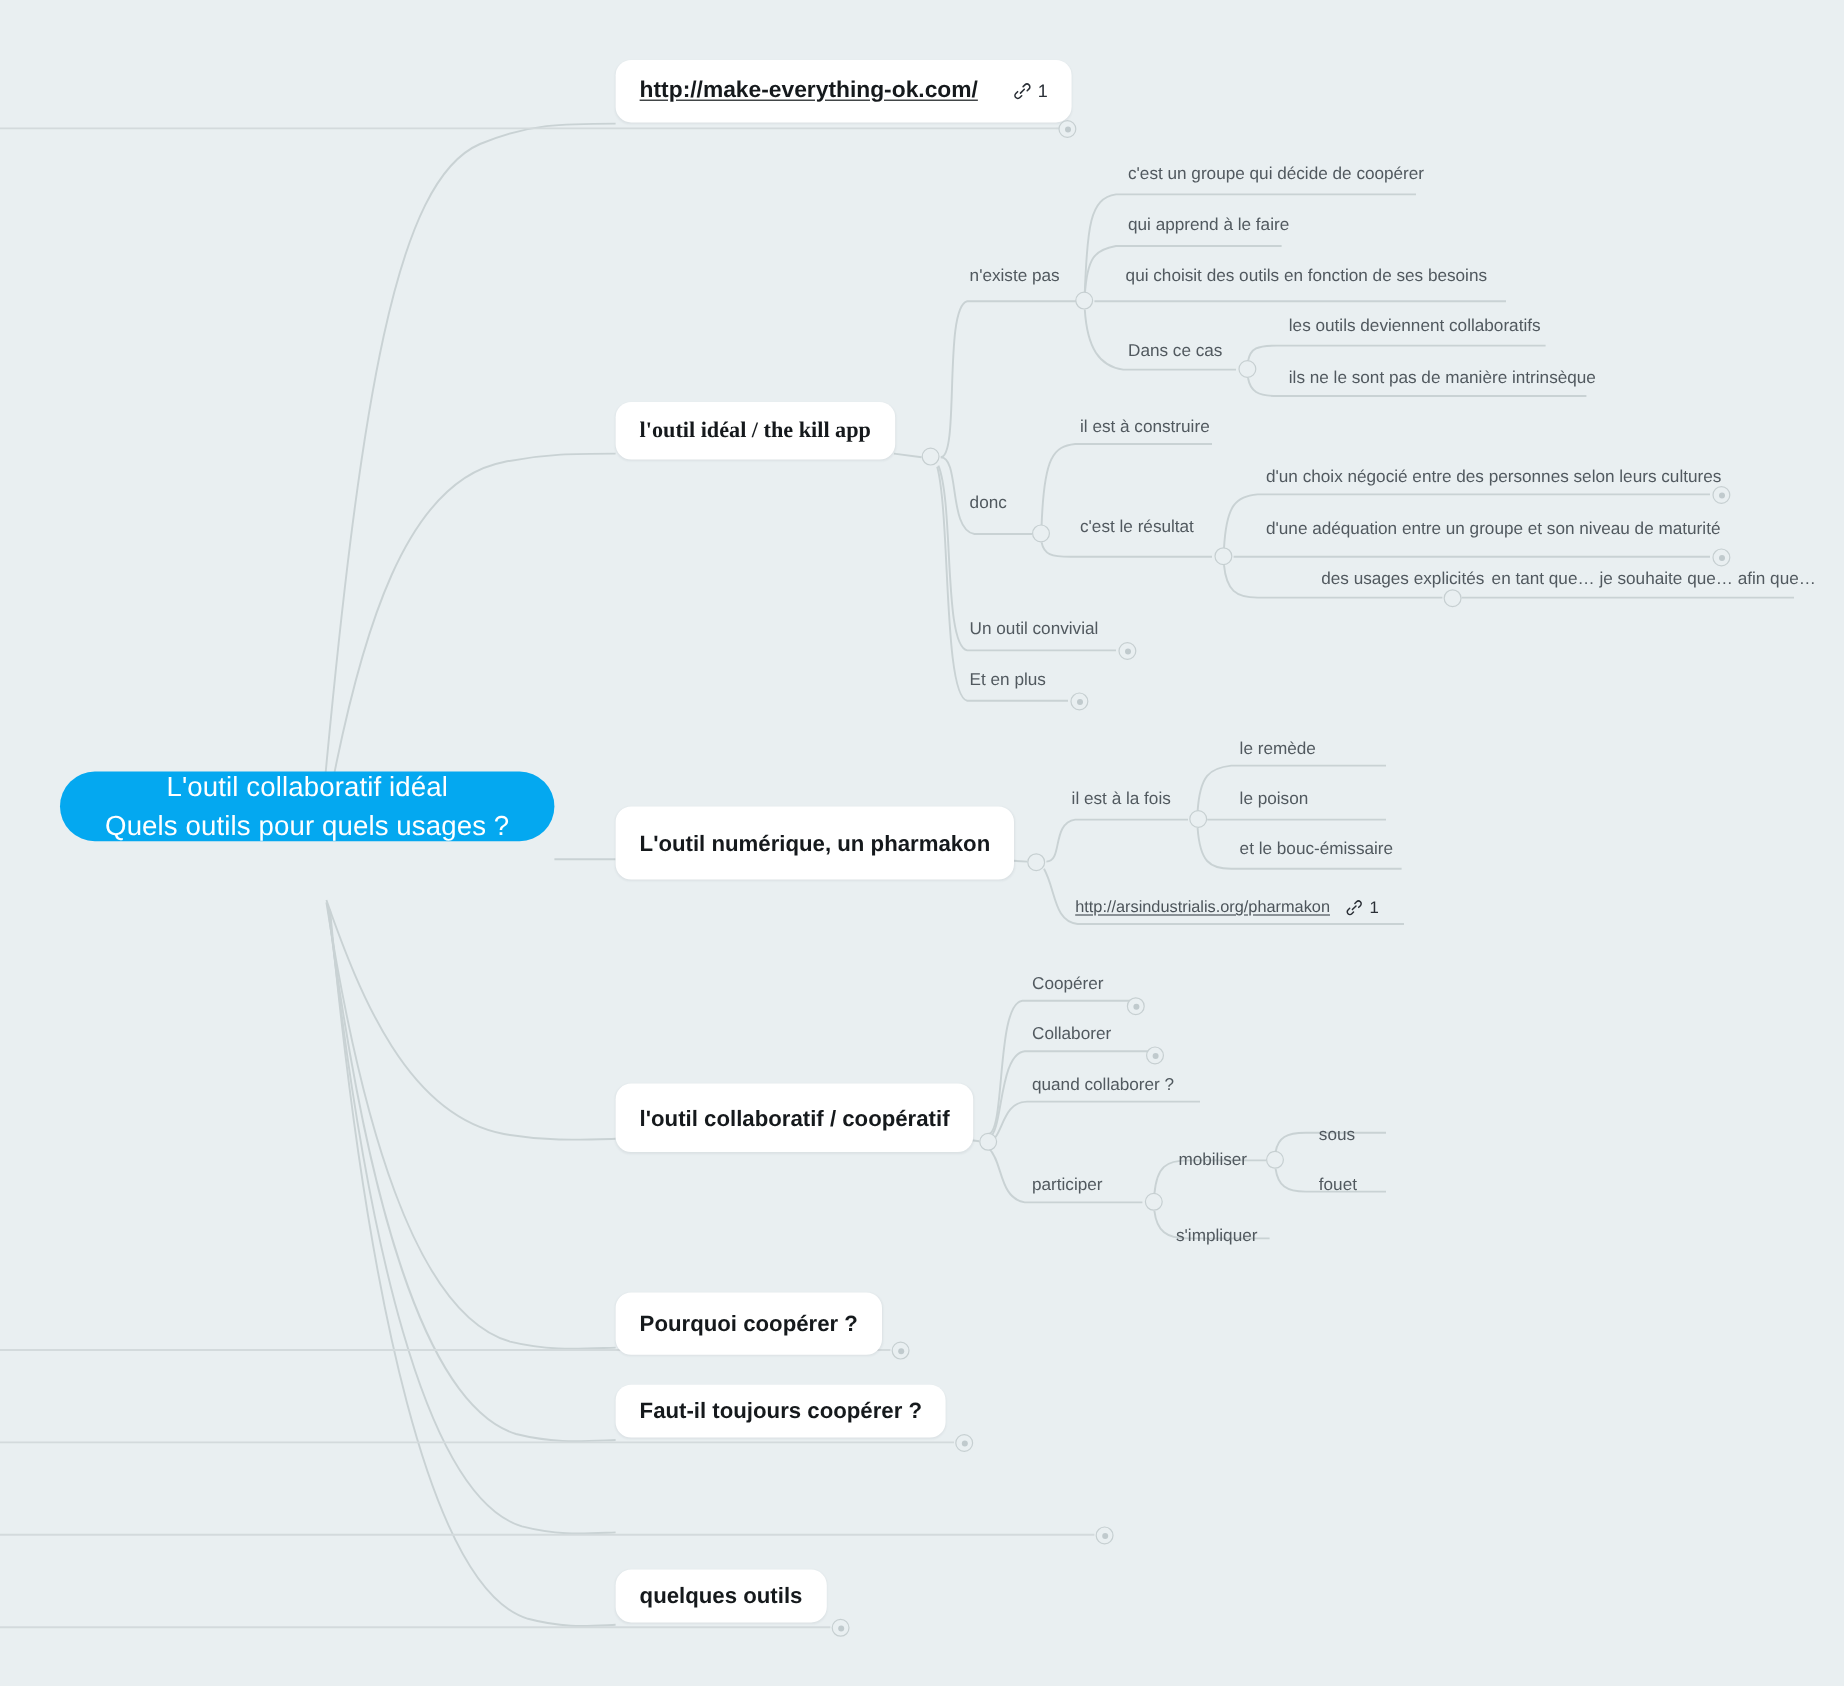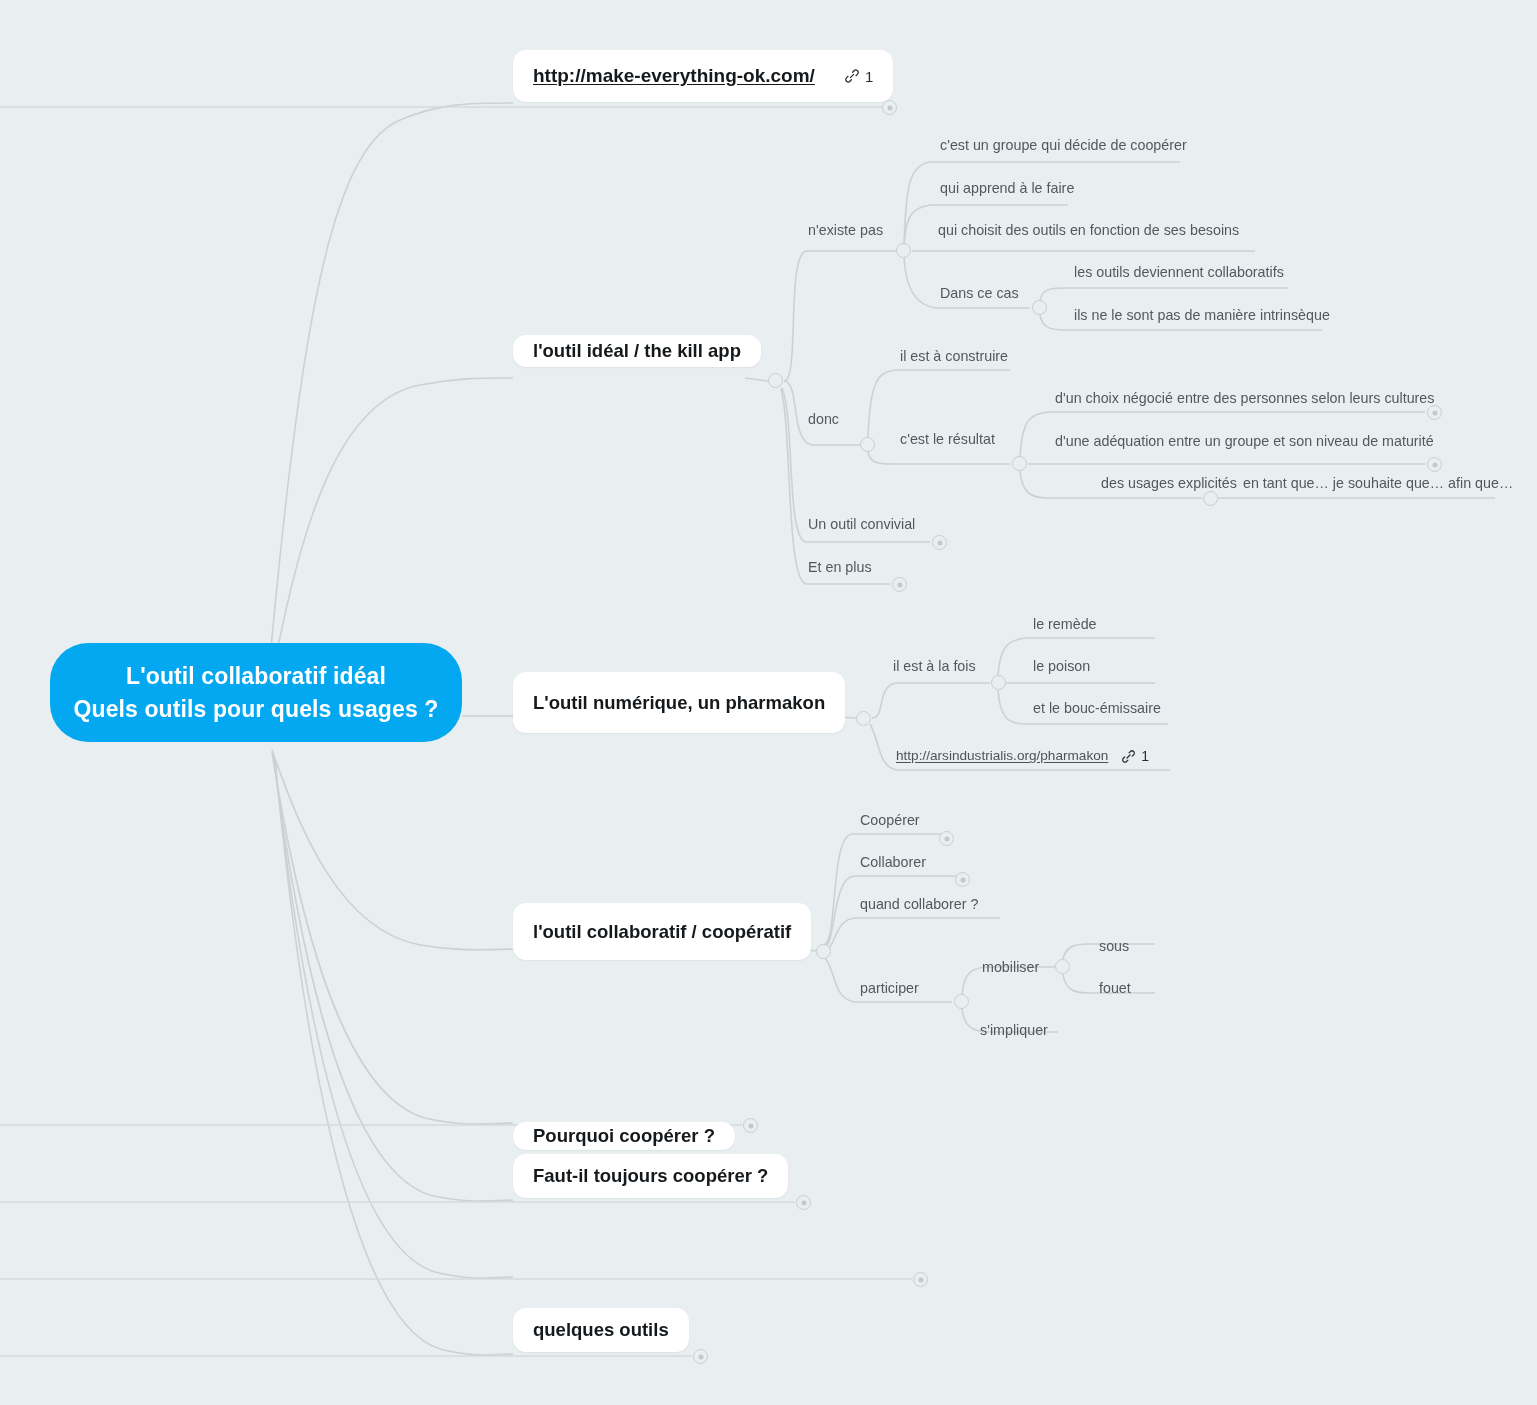--- a/index.html
+++ b/index.html
@@ -138,41 +138,41 @@
 
     <path d="M 1063,960 C 1065,948 1072,944 1088,944 L 1155,944"></path>
     <path d="M 1063,974 C 1065,988 1072,993 1088,993 L 1155,993"></path>
 
     <line x1="0" y1="1125" x2="742" y2="1125" style="stroke:#d3dadc"></line>
     <line x1="0" y1="1202" x2="795" y2="1202" style="stroke:#d3dadc"></line>
     <line x1="0" y1="1279" x2="912" y2="1279" style="stroke:#d3dadc"></line>
     <line x1="0" y1="1356" x2="692" y2="1356" style="stroke:#d3dadc"></line>
   </svg>
 
-  <div class="node root" style="left:50px;top:643px;width:412px;height:99px;font-weight:bold;">
+  <div class="node root" style="left:50px;top:643px;width:412px;height:58px;">
     <span class="l">L'outil collaboratif idéal</span>
     <span class="l">Quels outils pour quels usages ?</span>
   </div>
 
   <div class="node mainbox link-node" style="left:513px;top:50px;height:52px;">
     <span class="urltxt">http://make-everything-ok.com/</span>
     <span class="linkbadge">
       <svg width="16" height="16" viewBox="0 0 16 16">
         <g fill="none" stroke="#2a2f36" stroke-width="1.3" stroke-linecap="round">
           <path d="M6.4 9.6 L9.6 6.4"></path>
           <path d="M8.6 4.2 L10.1 2.7 a2.4 2.4 0 0 1 3.4 3.4 L12 7.6"></path>
           <path d="M7.4 11.8 L5.9 13.3 a2.4 2.4 0 0 1 -3.4 -3.4 L4 8.4"></path>
         </g>
       </svg>
       <span class="cnt">1</span>
     </span>
   </div>
   <div class="toggle" style="left:882px;top:100px;"></div>
 
-  <div class="node mainbox" style="left:513px;top:335px;height:32px;">
+  <div class="node mainbox" style="left:513px;top:335px;height:48px;font-family:Liberation Serif, serif;">
     <span>l'outil idéal / the kill app</span>
   </div>
   <div class="junction" style="left:768px;top:373px;"></div>
 
   <div class="node leaf" style="left:808px;top:221px;">n'existe pas</div>
   <div class="junction" style="left:896px;top:243px;"></div>
 
   <div class="node leaf" style="left:940px;top:136px;">c'est un groupe qui décide de coopérer</div>
   <div class="node leaf" style="left:940px;top:179px;">qui apprend à le faire</div>
   <div class="node leaf" style="left:938px;top:221px;">qui choisit des outils en fonction de ses besoins</div>
@@ -247,21 +247,21 @@
   <div class="node leaf" style="left:860px;top:979px;">participer</div>
   <div class="junction" style="left:954px;top:994px;"></div>
 
   <div class="node leaf" style="left:982px;top:958px;">mobiliser</div>
   <div class="junction" style="left:1055px;top:959px;"></div>
   <div class="node leaf" style="left:1099px;top:937px;">sous</div>
   <div class="node leaf" style="left:1099px;top:979px;">fouet</div>
 
   <div class="node leaf" style="left:980px;top:1021px;">s'impliquer</div>
 
-  <div class="node mainbox" style="left:513px;top:1122px;height:28px;">
+  <div class="node mainbox" style="left:513px;top:1077px;height:52px;">
     <span>Pourquoi coopérer ?</span>
   </div>
   <div class="toggle" style="left:743px;top:1118px;"></div>
 
   <div class="node mainbox" style="left:513px;top:1154px;height:44px;">
     <span>Faut-il toujours coopérer ?</span>
   </div>
   <div class="toggle" style="left:796px;top:1195px;"></div>
 
   <div class="toggle" style="left:913px;top:1272px;"></div>

